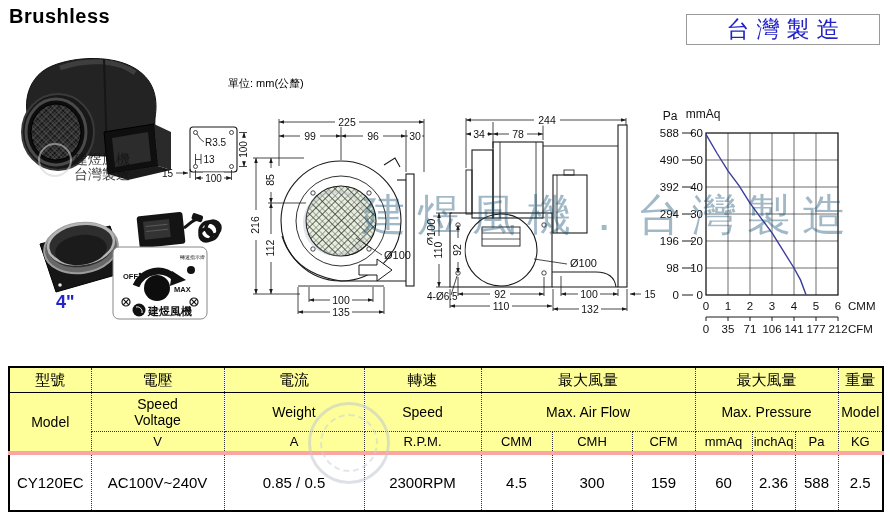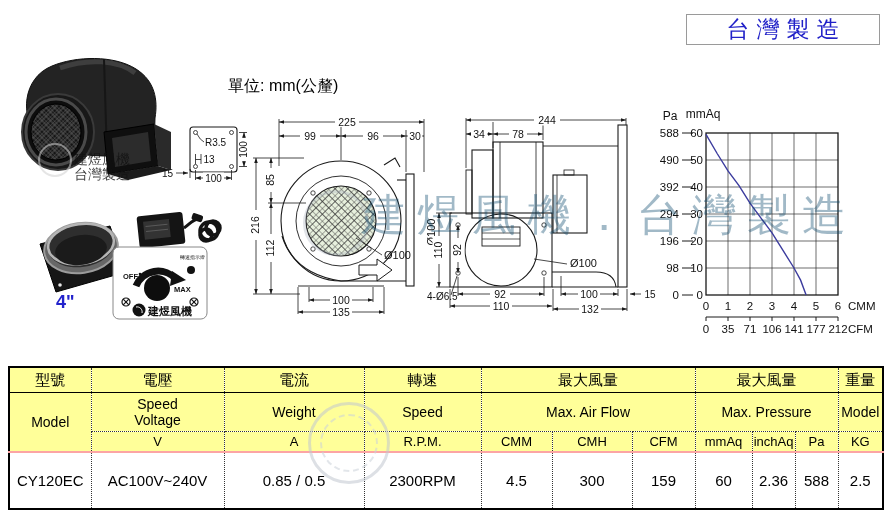--- a/index.html
+++ b/index.html
@@ -3,47 +3,48 @@
 <meta charset="utf-8">
 <style>
   html,body{margin:0;padding:0;background:#fff}
   .page{position:relative;width:890px;height:513px;background:#fff;overflow:hidden;
         font-family:"Liberation Sans",sans-serif;color:#000}
   .abs{position:absolute}
   .title{left:9px;top:5px;font-size:20px;font-weight:bold;letter-spacing:.5px}
   .badge{left:686px;top:14px;width:194px;height:31px;border:1px solid #9a9a9a;
          display:flex;align-items:center;justify-content:center;
          font-size:23px;color:#2121c8;letter-spacing:7px;padding-left:7px;box-sizing:border-box}
-  .unit-label{left:228px;top:76px;font-size:16px}
+  .unit-label{left:228px;top:76px;font-size:11px}
   .input-voltage{left:8px;top:337px;font-size:18px}
   .flange-size{left:56px;top:292px;font-size:18px;font-weight:bold;color:#2323cc}
   .wm-draw{left:362px;top:186px;font-size:44px;letter-spacing:11px;color:#0c4a6e;
            opacity:.38;white-space:nowrap;pointer-events:none;z-index:5}
   .wm-circle{left:303px;top:190px;width:60px;height:60px;border:3px solid #aab2bc;
              border-radius:50%;opacity:.35;pointer-events:none;z-index:5}
   .wm-table{left:308px;top:402px;width:76px;height:76px;border:3px solid #c2c8d0;
             border-radius:50%;opacity:.55;pointer-events:none;z-index:5}
   .wm-table::after{content:"";position:absolute;left:9px;top:9px;right:9px;bottom:9px;
             border:2px dashed #ccd2da;border-radius:50%}
   svg text{font-family:"Liberation Sans",sans-serif;fill:#111}
   
   .spec{left:8px;top:366px}
   table{border-collapse:collapse;table-layout:fixed;width:874px;border:2px solid #000}
   td{border:1px dotted #333;text-align:center;vertical-align:middle;padding:0;overflow:hidden}
   tr.r1 td{border-bottom:1px solid #000;background:#ffff99;font-size:15px;height:24px}
   tr.r2 td{background:#ffff99;font-size:14px;height:38px;white-space:pre-line}
   tr.r3 td{background:#ffff99;font-size:13px;height:19px}
-  tr.r4 td{border-top:2px solid #fca5a5;background:#fff;font-size:15px;height:55px}
+  tr.r4 td{border-top:4px solid #fca5a5;background:#fff;font-size:15px;height:55px}
   td.small{font-size:11px}
 </style>
 </head>
 <body>
 
 <div class="page">
 
+  <div class="abs title">Brushless</div>
   <div class="abs badge">台灣製造</div>
 
   <svg class="abs" style="left:8px;top:40px" width="164" height="142" viewBox="0 0 164 142">
     <defs>
       <pattern id="pmesh" width="6" height="6" patternUnits="userSpaceOnUse" patternTransform="rotate(45)">
         <rect width="6" height="6" fill="#141414"></rect>
         <path d="M0,0 H6 M0,3 H6 M0,0 V6 M3,0 V6" stroke="#6e6e6e" stroke-width="0.7"></path>
       </pattern>
     </defs>
     <path d="M30,95 C12,78 14,38 44,26 C68,16 106,15 128,29 C147,41 150,60 147,78 L146,108 C118,119 58,122 30,95 Z" fill="#232323" stroke="#101010"></path>

